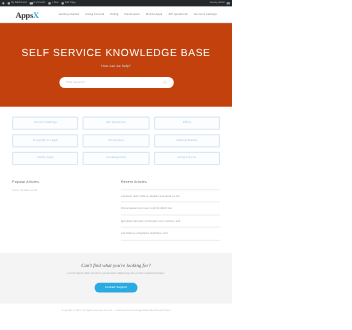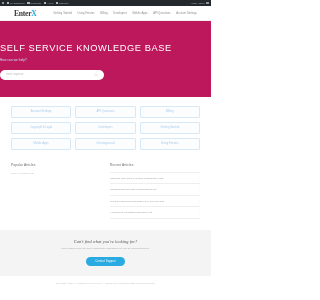--- a/index.html
+++ b/index.html
@@ -50,24 +50,24 @@
     display: flex; align-items: center; gap: 5.5px;
     white-space: nowrap;
   }
   .nav-item {
     font-size: 2.6px; color: #8a8a8a;
     letter-spacing: 0.08px; text-transform: capitalize;
   }
 
   
   .hero {
-    background: #be185d;
+    background: #c2410c;
     height: 76px;
     display: flex; flex-direction: column;
-    align-items: flex-start; justify-content: center;
+    align-items: center; justify-content: center;
     padding-top: 4px;
   }
   .hero h1 {
     font-size: 9.3px; font-weight: normal;
     color: #ffffff; letter-spacing: 0.55px;
     text-align: center;
   }
   .hero .sub {
     font-size: 3px; color: #bfeaff;
     margin-top: 5.5px; letter-spacing: 0.15px;
@@ -196,21 +196,21 @@
     <span>Edit Page</span>
   </div>
   <div class="ab-spacer"></div>
   <div class="ab-right">
     <span>Howdy, admin</span>
     <span class="ab-avatar"></span>
   </div>
 </div>
 
 <div class="header">
-  <div class="logo"><span>Enter</span><span class="x">X</span></div>
+  <div class="logo"><span>Apps</span><span class="x">X</span></div>
   <div class="nav">
     <span class="nav-item">Getting Started</span>
     <span class="nav-item">Using Forums</span>
     <span class="nav-item">Billing</span>
     <span class="nav-item">Developers</span>
     <span class="nav-item">Mobile Apps</span>
     <span class="nav-item">API Questions</span>
     <span class="nav-item">Account Settings</span>
   </div>
 </div>

